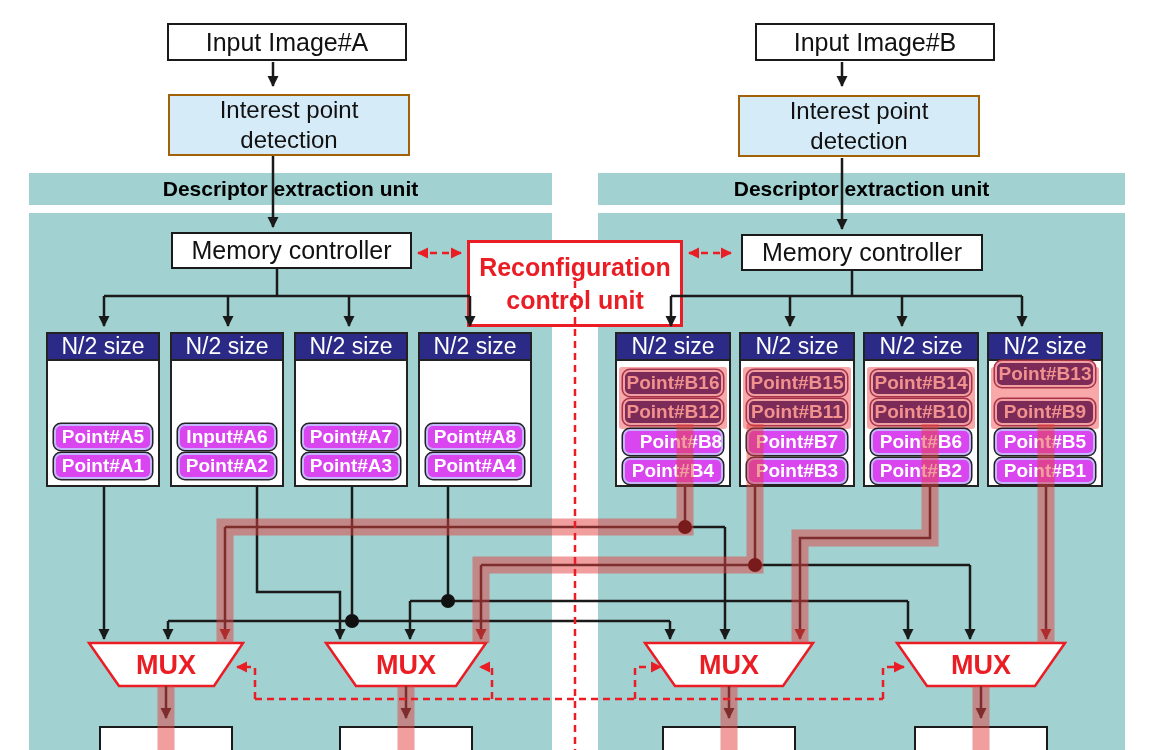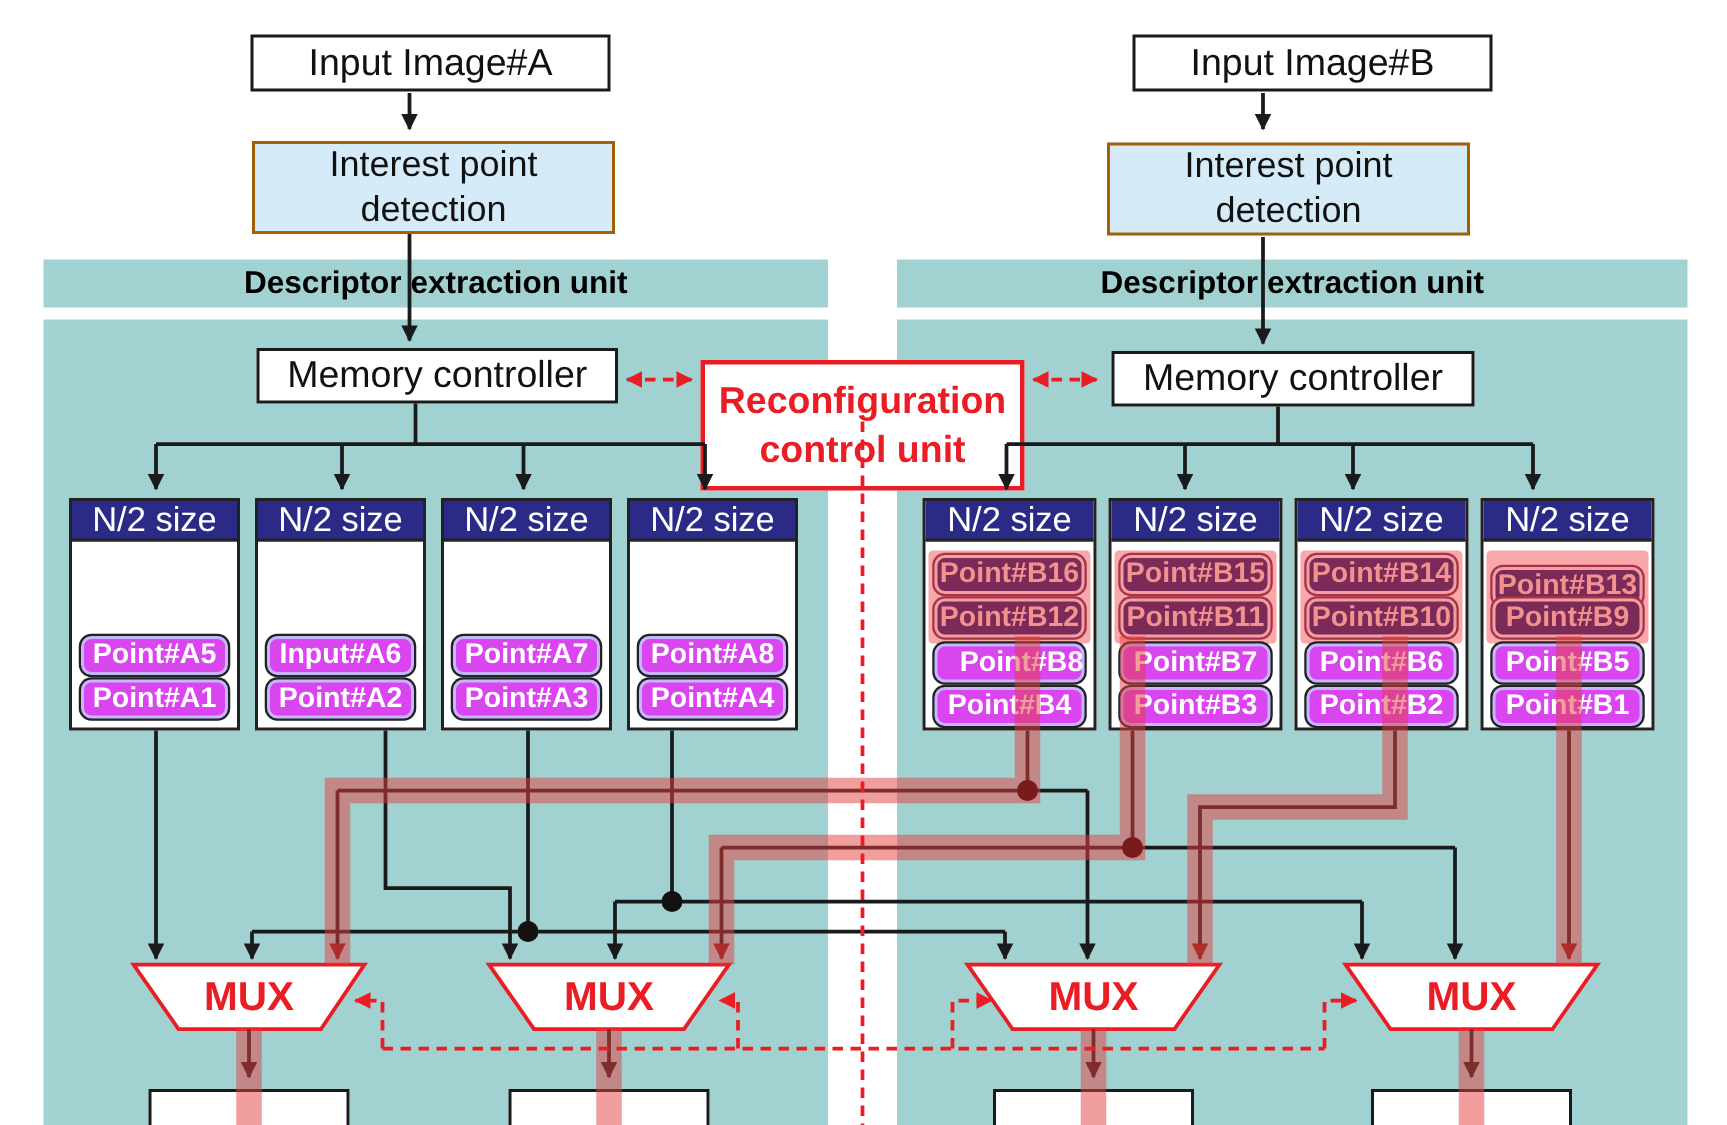--- a/index.html
+++ b/index.html
@@ -101,21 +101,21 @@
     <div class="bank-header">N/2 size</div>
     <div class="pinkblock"></div>
     <div class="badge hl" style="top:36px;">Point#B14</div>
     <div class="badge hl" style="top:65px;">Point#B10</div>
     <div class="badge" style="top:95px;">Point#B6</div>
     <div class="badge" style="top:124px;">Point#B2</div>
   </div>
   <div class="abs bank" style="left:987px;top:332px;width:116px;height:155px;">
     <div class="bank-header">N/2 size</div>
     <div class="pinkblock"></div>
-    <div class="badge hl" style="top:44px;">Point#B13</div>
+    <div class="badge hl" style="top:27px;">Point#B13</div>
     <div class="badge hl" style="top:65px;">Point#B9</div>
     <div class="badge" style="top:95px;">Point#B5</div>
     <div class="badge" style="top:124px;text-align:right;">Point#B1</div>
   </div>
 
   <div class="abs botbox" style="left:99px;top:726px;width:134px;height:30px;"></div>
   <div class="abs botbox" style="left:339px;top:726px;width:134px;height:30px;"></div>
   <div class="abs botbox" style="left:662px;top:726px;width:134px;height:30px;"></div>
   <div class="abs botbox" style="left:914px;top:726px;width:134px;height:30px;"></div>
 

